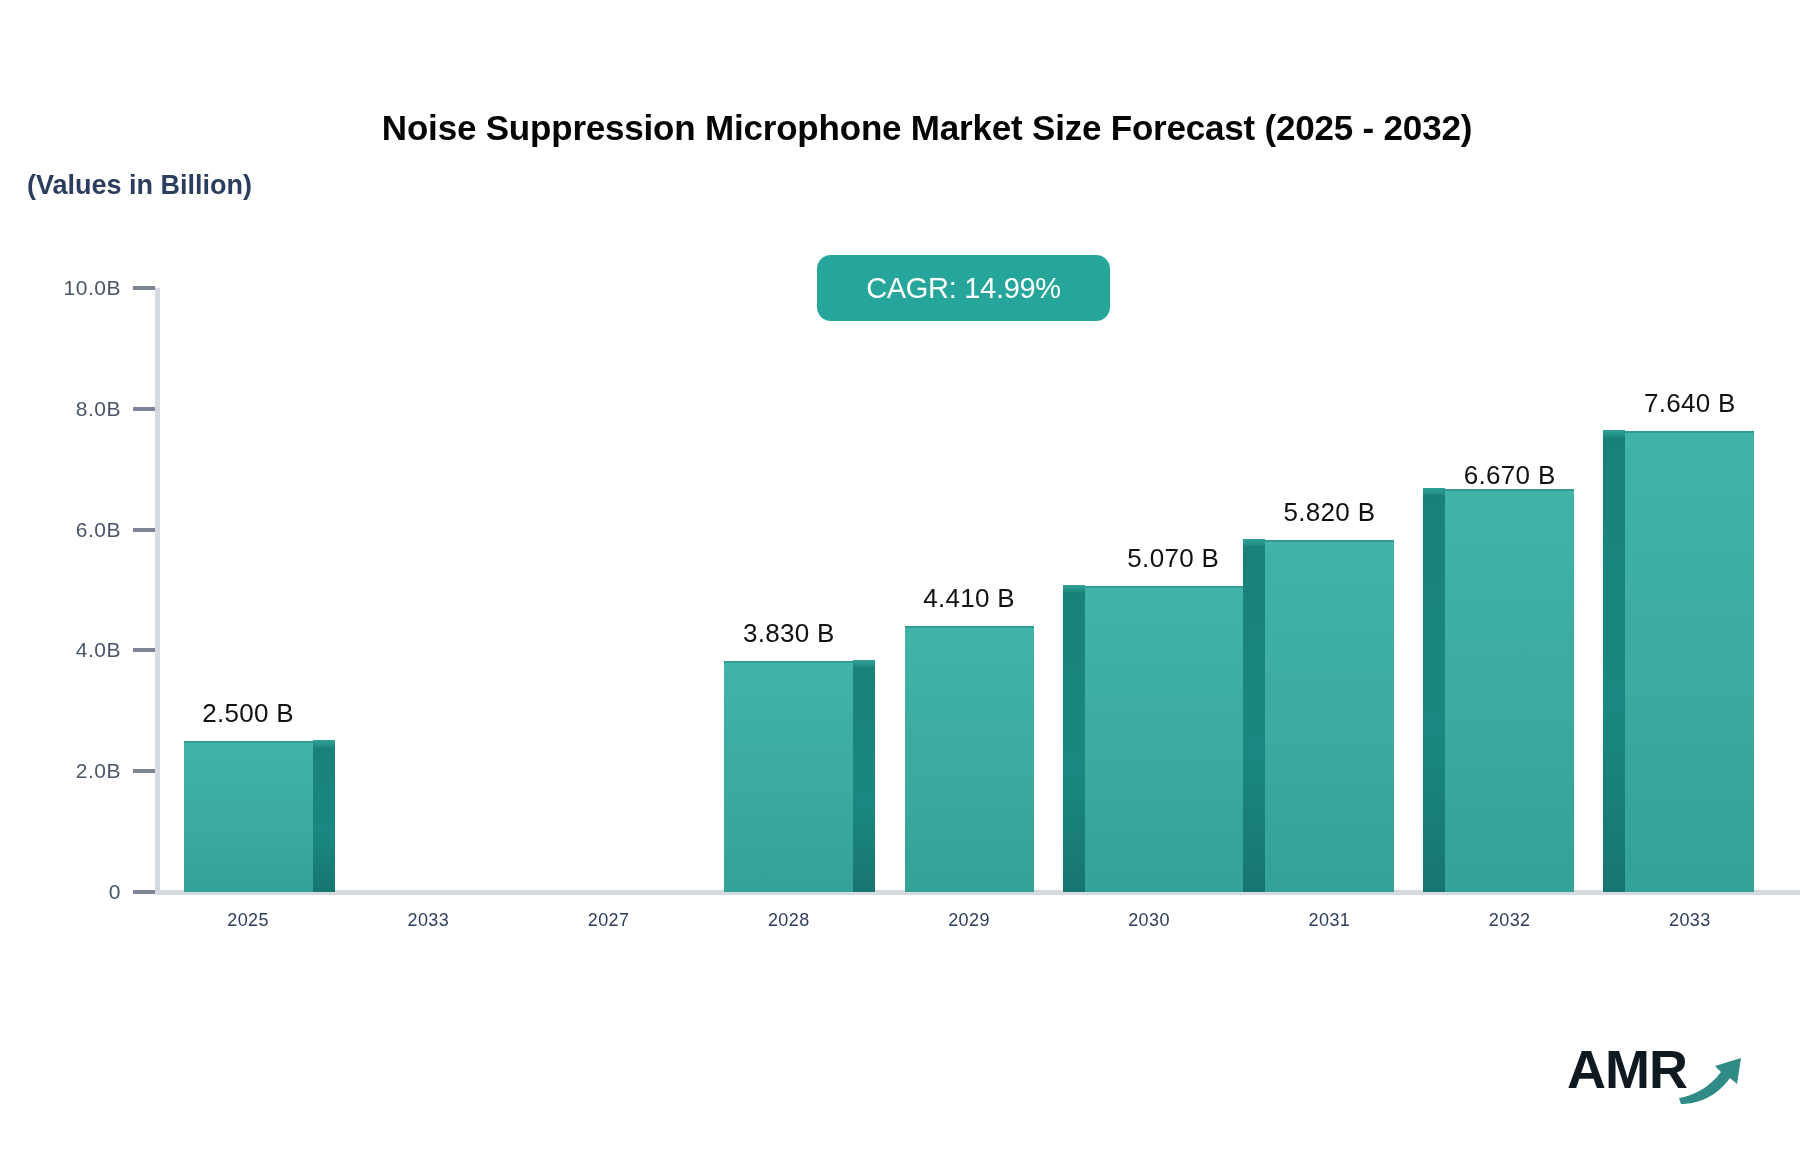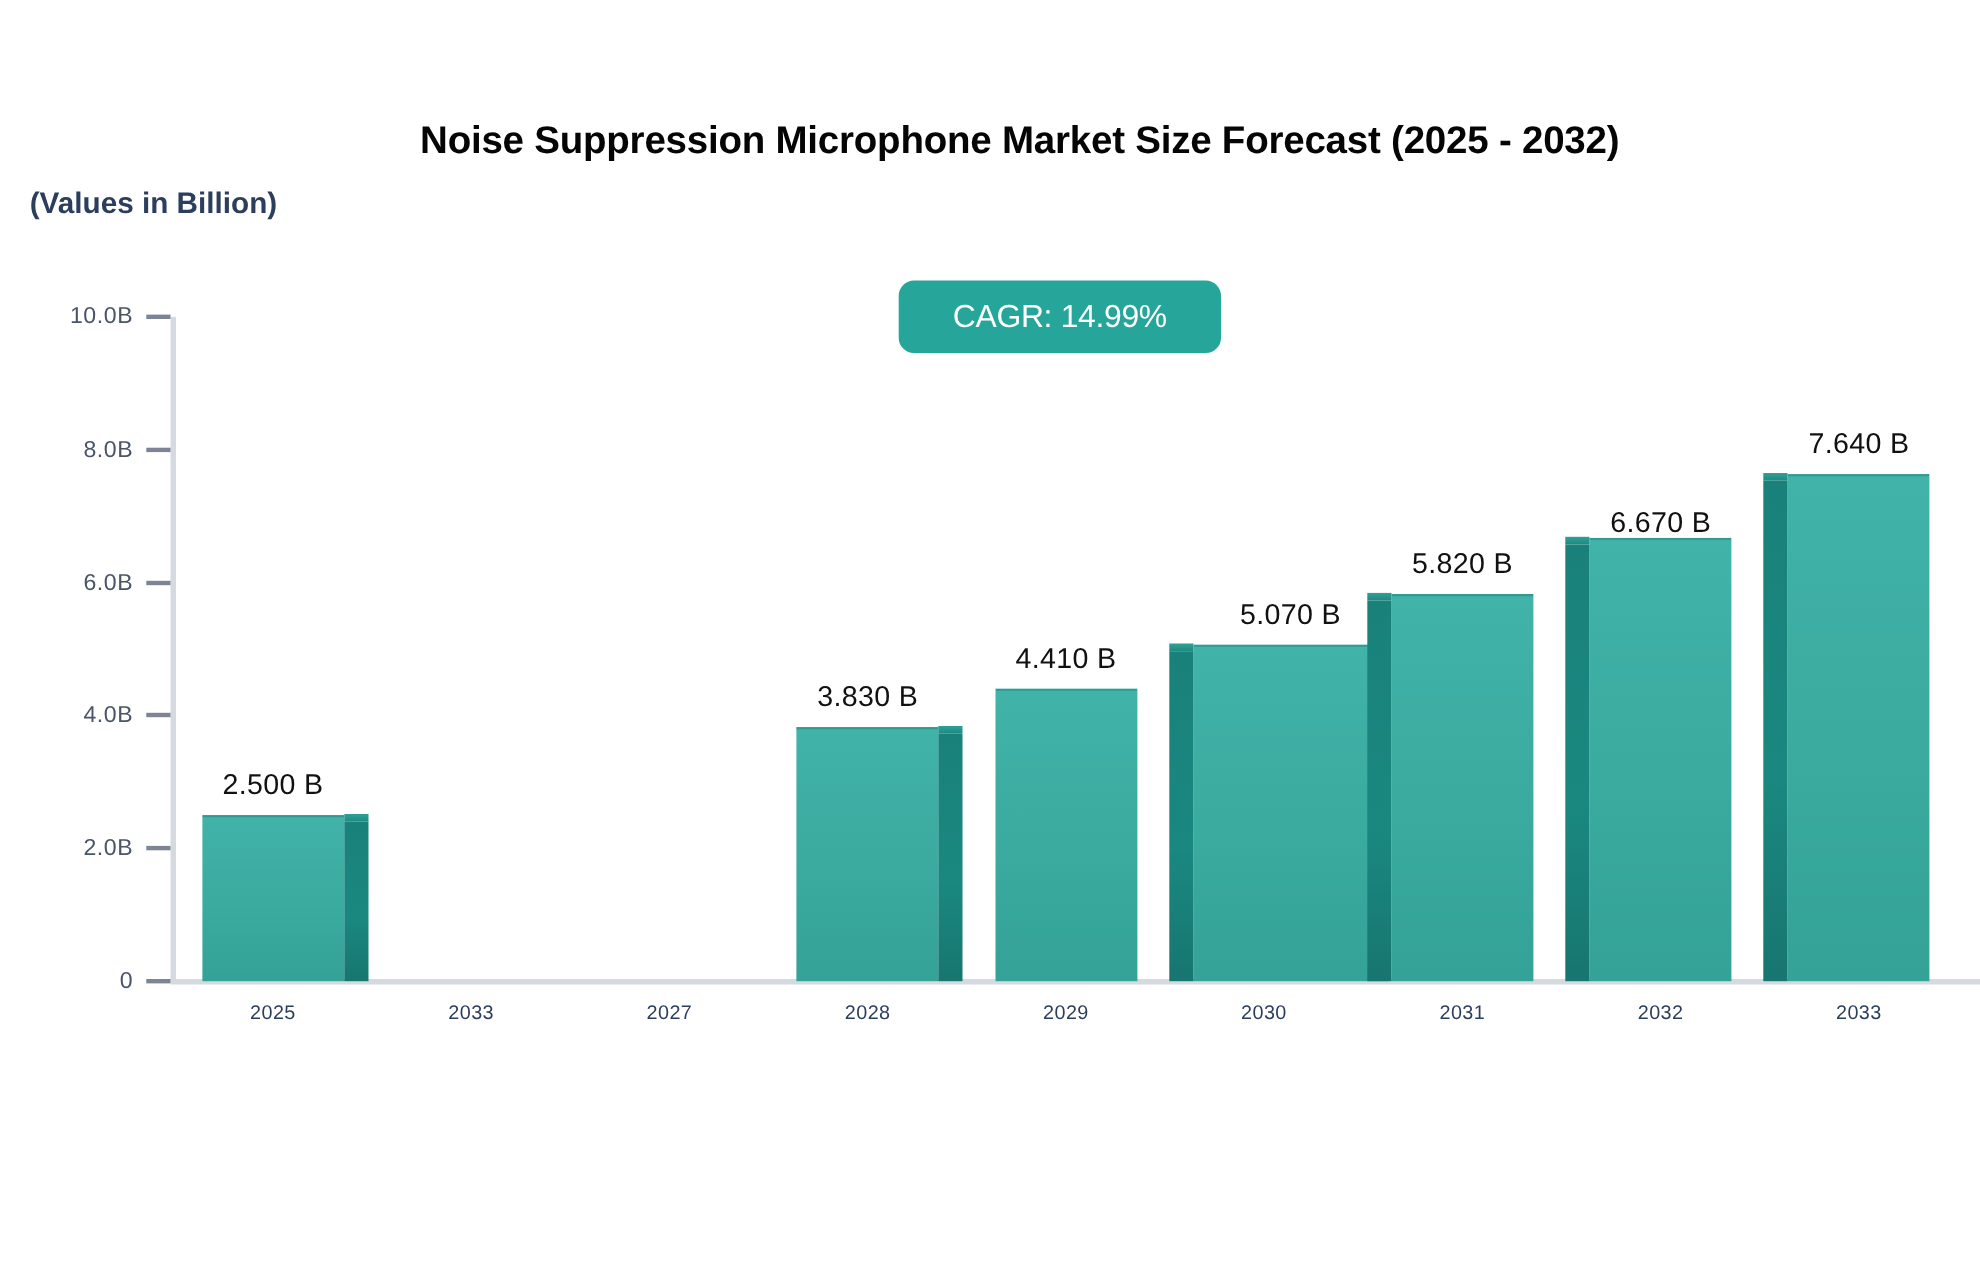--- a/index.html
+++ b/index.html
@@ -269,14 +269,22 @@
       <div class="bar-category" style="left: 401.333px;">2033</div>
       <div class="bar-category" style="left: 581.556px;">2027</div>
       <div class="bar-category" style="left: 761.778px;">2028</div>
       <div class="bar-category" style="left: 942px;">2029</div>
       <div class="bar-category" style="left: 1122px;">2030</div>
       <div class="bar-category" style="left: 1302.44px;">2031</div>
       <div class="bar-category" style="left: 1482.67px;">2032</div>
       <div class="bar-category" style="left: 1662.89px;">2033</div>
     </div>
 
+  <div id="amr-logo">
+    <span class="amr-text">AMR</span>
+    <span class="amr-arrow">
+      <svg width="72" height="60" viewBox="0 0 72 60">
+        <path d="M4 52 C 18 50, 34 42, 46 26 L 40 20 L 66 12 L 62 38 L 55 32 C 42 50, 24 58, 6 58 Z" fill="#2E8B86"></path>
+      </svg>
+    </span>
+  </div>
 
 </div>
 
 </body></html>

